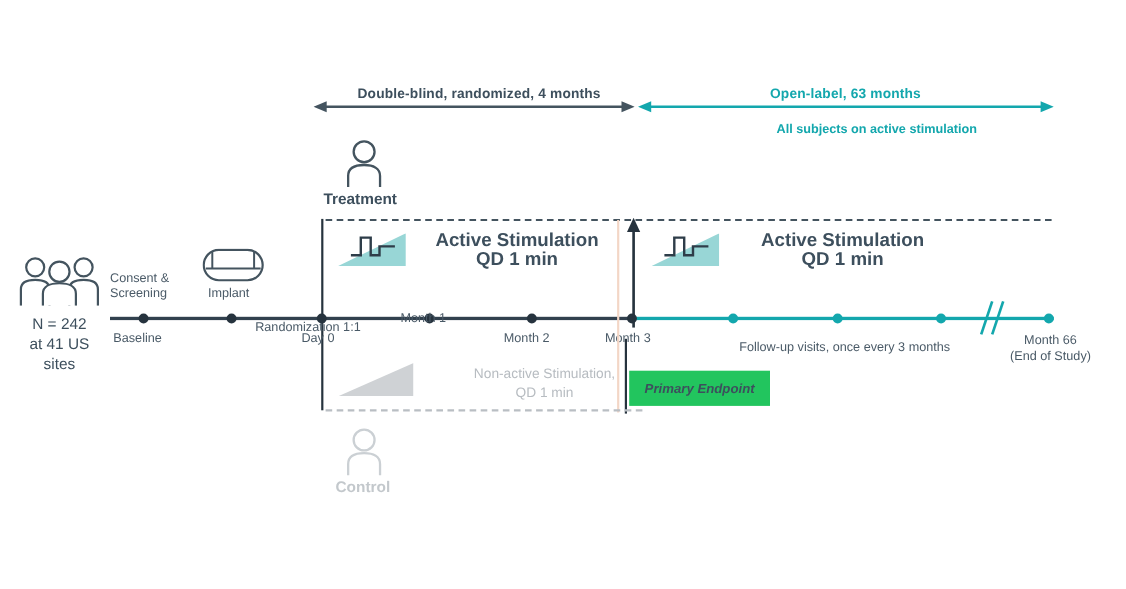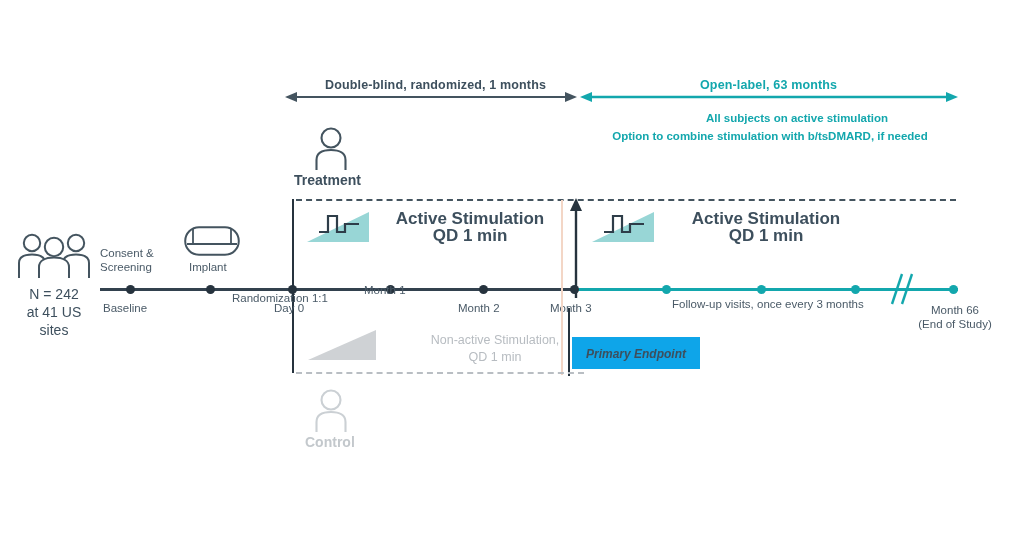--- a/index.html
+++ b/index.html
@@ -33,55 +33,54 @@
   .dot-dark{width:9px;height:9px;border-radius:50%;background:#26333e;}
   .dot-teal{width:9px;height:9px;border-radius:50%;background:#13a7ad;}
 
   .vline-dark{width:2.4px;background:#26333e;}
   .vline-peach{width:2.4px;background:#f3d6c6;}
 
   .dashed-h{height:0;border-top:2.4px dashed #44545f;}
   .dashed-h-grey{height:0;border-top:2.4px dashed #b9bec3;}
 
   .endpoint-badge{
-    background:#0ea5e9;padding:7px 14px;display:inline-block;
+    background:#22c55e;padding:7px 14px;display:inline-block;
   }
 
   .ramp-teal{
     width:62px;height:30px;background:#98d6d6;
     clip-path:polygon(0% 100%, 100% 0%, 100% 100%);
   }
   .ramp-grey{
     width:68px;height:30px;background:#cfd2d5;
     clip-path:polygon(0% 100%, 100% 0%, 100% 100%);
   }
 </style>
 </head>
 <body>
 
 <div class="stage">
 
-  <div class="abs t-phase t-dark" style="left:325px;top:78px;">Double-blind, randomized, 1 months</div>
+  <div class="abs t-phase t-dark" style="left:325px;top:78px;">Double-blind, randomized, 4 months</div>
 
   <svg class="abs" style="left:285px;top:90px;" width="292" height="14" viewBox="0 0 292 14">
     <line x1="10" y1="7" x2="282" y2="7" stroke="#44545f" stroke-width="2.2"></line>
     <polygon points="0,7 12,2 12,12" fill="#44545f"></polygon>
     <polygon points="292,7 280,2 280,12" fill="#44545f"></polygon>
   </svg>
 
   <div class="abs t-phase t-teal" style="left:700px;top:78px;">Open-label, 63 months</div>
 
   <svg class="abs" style="left:580px;top:90px;" width="378" height="14" viewBox="0 0 378 14">
     <line x1="10" y1="7" x2="368" y2="7" stroke="#13a7ad" stroke-width="2.4"></line>
     <polygon points="0,7 12,2 12,12" fill="#13a7ad"></polygon>
     <polygon points="378,7 366,2 366,12" fill="#13a7ad"></polygon>
   </svg>
 
   <div class="abs t-note" style="left:608px;top:110px;width:378px;">All subjects on active stimulation</div>
-  <div class="abs t-note" style="left:560px;top:128px;width:420px;">Option to combine stimulation with b/tsDMARD, if needed</div>
 
   <svg class="abs" style="left:312px;top:126px;" width="38" height="44" viewBox="0 0 38 44">
     <circle cx="19" cy="12" r="9.5" fill="none" stroke="#44545f" stroke-width="2.1"></circle>
     <path d="M4.5 44 L4.5 34 C4.5 27 10.5 24 19 24 C27.5 24 33.5 27 33.5 34 L33.5 44" fill="none" stroke="#44545f" stroke-width="2.1" stroke-linecap="round"></path>
   </svg>
   <div class="abs t-arm" style="left:294px;top:172px;">Treatment</div>
 
   <div class="abs dashed-h" style="left:296px;top:199px;width:660px;"></div>
 
   <div class="abs vline-dark" style="left:292px;top:199px;height:174px;"></div>
@@ -151,21 +150,21 @@
     <line x1="14" y1="32" x2="24" y2="2" stroke="#13a7ad" stroke-width="2.4"></line>
     <line x1="24" y1="32" x2="34" y2="2" stroke="#13a7ad" stroke-width="2.4"></line>
   </svg>
 
   <div class="abs t-tick" style="left:103px;top:302px;">Baseline</div>
   <div class="abs t-tick" style="left:274px;top:302px;">Day 0</div>
   <div class="abs t-tick" style="left:364px;top:284px;">Month 1</div>
   <div class="abs t-tick" style="left:458px;top:302px;">Month 2</div>
   <div class="abs t-tick" style="left:550px;top:302px;">Month 3</div>
 
-  <div class="abs t-follow" style="left:672px;top:298px;">Follow-up visits, once every 3 months</div>
+  <div class="abs t-follow" style="left:672px;top:310px;">Follow-up visits, once every 3 months</div>
 
   <div class="abs t-end" style="left:903px;top:303px;width:104px;">Month 66</div>
   <div class="abs t-end" style="left:903px;top:317px;width:104px;">(End of Study)</div>
 
   <svg class="abs" style="left:568px;top:198px;" width="16" height="100" viewBox="0 0 16 100">
     <line x1="8" y1="100" x2="8" y2="10" stroke="#26333e" stroke-width="2.4"></line>
     <polygon points="8,0 2,13 14,13" fill="#26333e"></polygon>
   </svg>
   <div class="abs vline-dark" style="left:568px;top:308px;height:68px;"></div>
 

